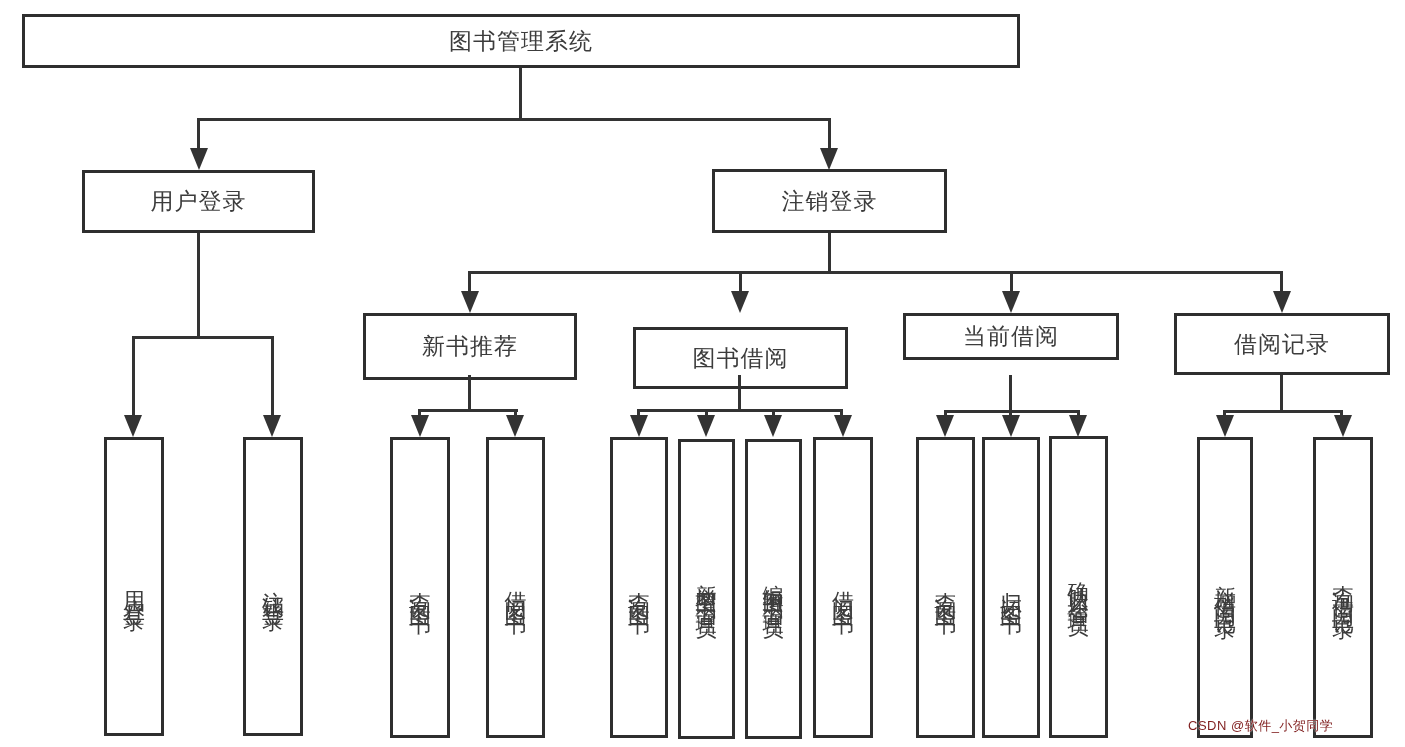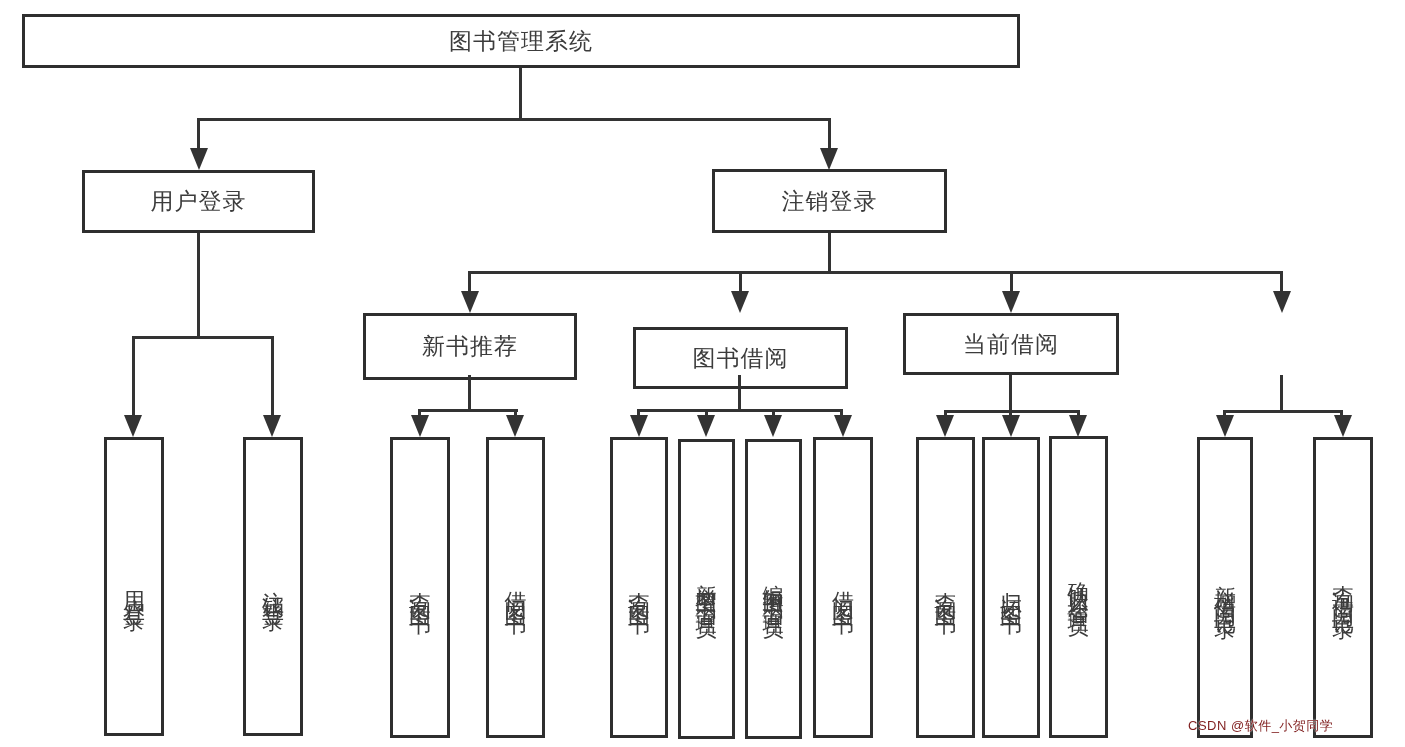--- a/index.html
+++ b/index.html
@@ -69,22 +69,25 @@
   <div class="node" style="left:712px;top:169px;width:235px;height:64px">
     <span class="lbl-h">注销登录</span>
   </div>
 
   <div class="node" style="left:363px;top:313px;width:214px;height:67px">
     <span class="lbl-h">新书推荐</span>
   </div>
   <div class="node" style="left:633px;top:327px;width:215px;height:62px">
     <span class="lbl-h">图书借阅</span>
   </div>
-  <div class="node" style="left:903px;top:313px;width:216px;height:62px">
+  <div class="node" style="left:903px;top:313px;width:216px;height:47px">
     <span class="lbl-h">当前借阅</span>
+  </div>
+  <div class="node" style="left:1174px;top:313px;width:216px;height:62px">
+    <span class="lbl-h">借阅记录</span>
   </div>
 
   <div class="node" style="left:104px;top:437px;width:60px;height:299px">
     <span class="lbl-v">用户登录</span>
   </div>
   <div class="node" style="left:243px;top:437px;width:60px;height:299px">
     <span class="lbl-v">注销登录</span>
   </div>
 
   <div class="node" style="left:390px;top:437px;width:60px;height:301px">

